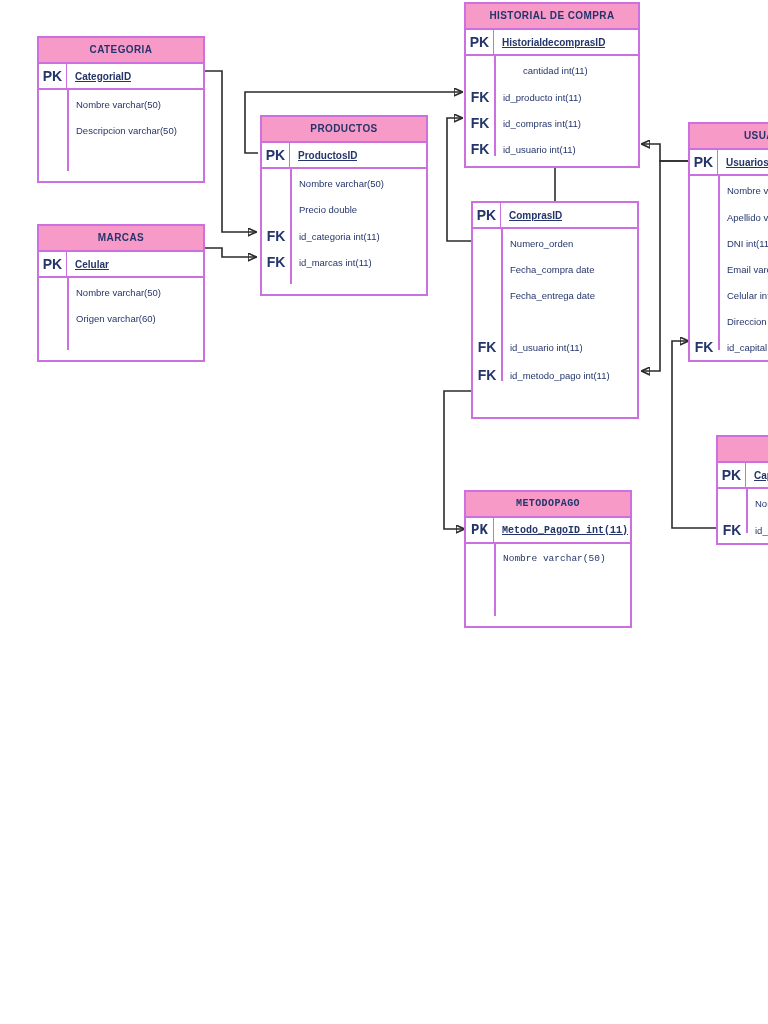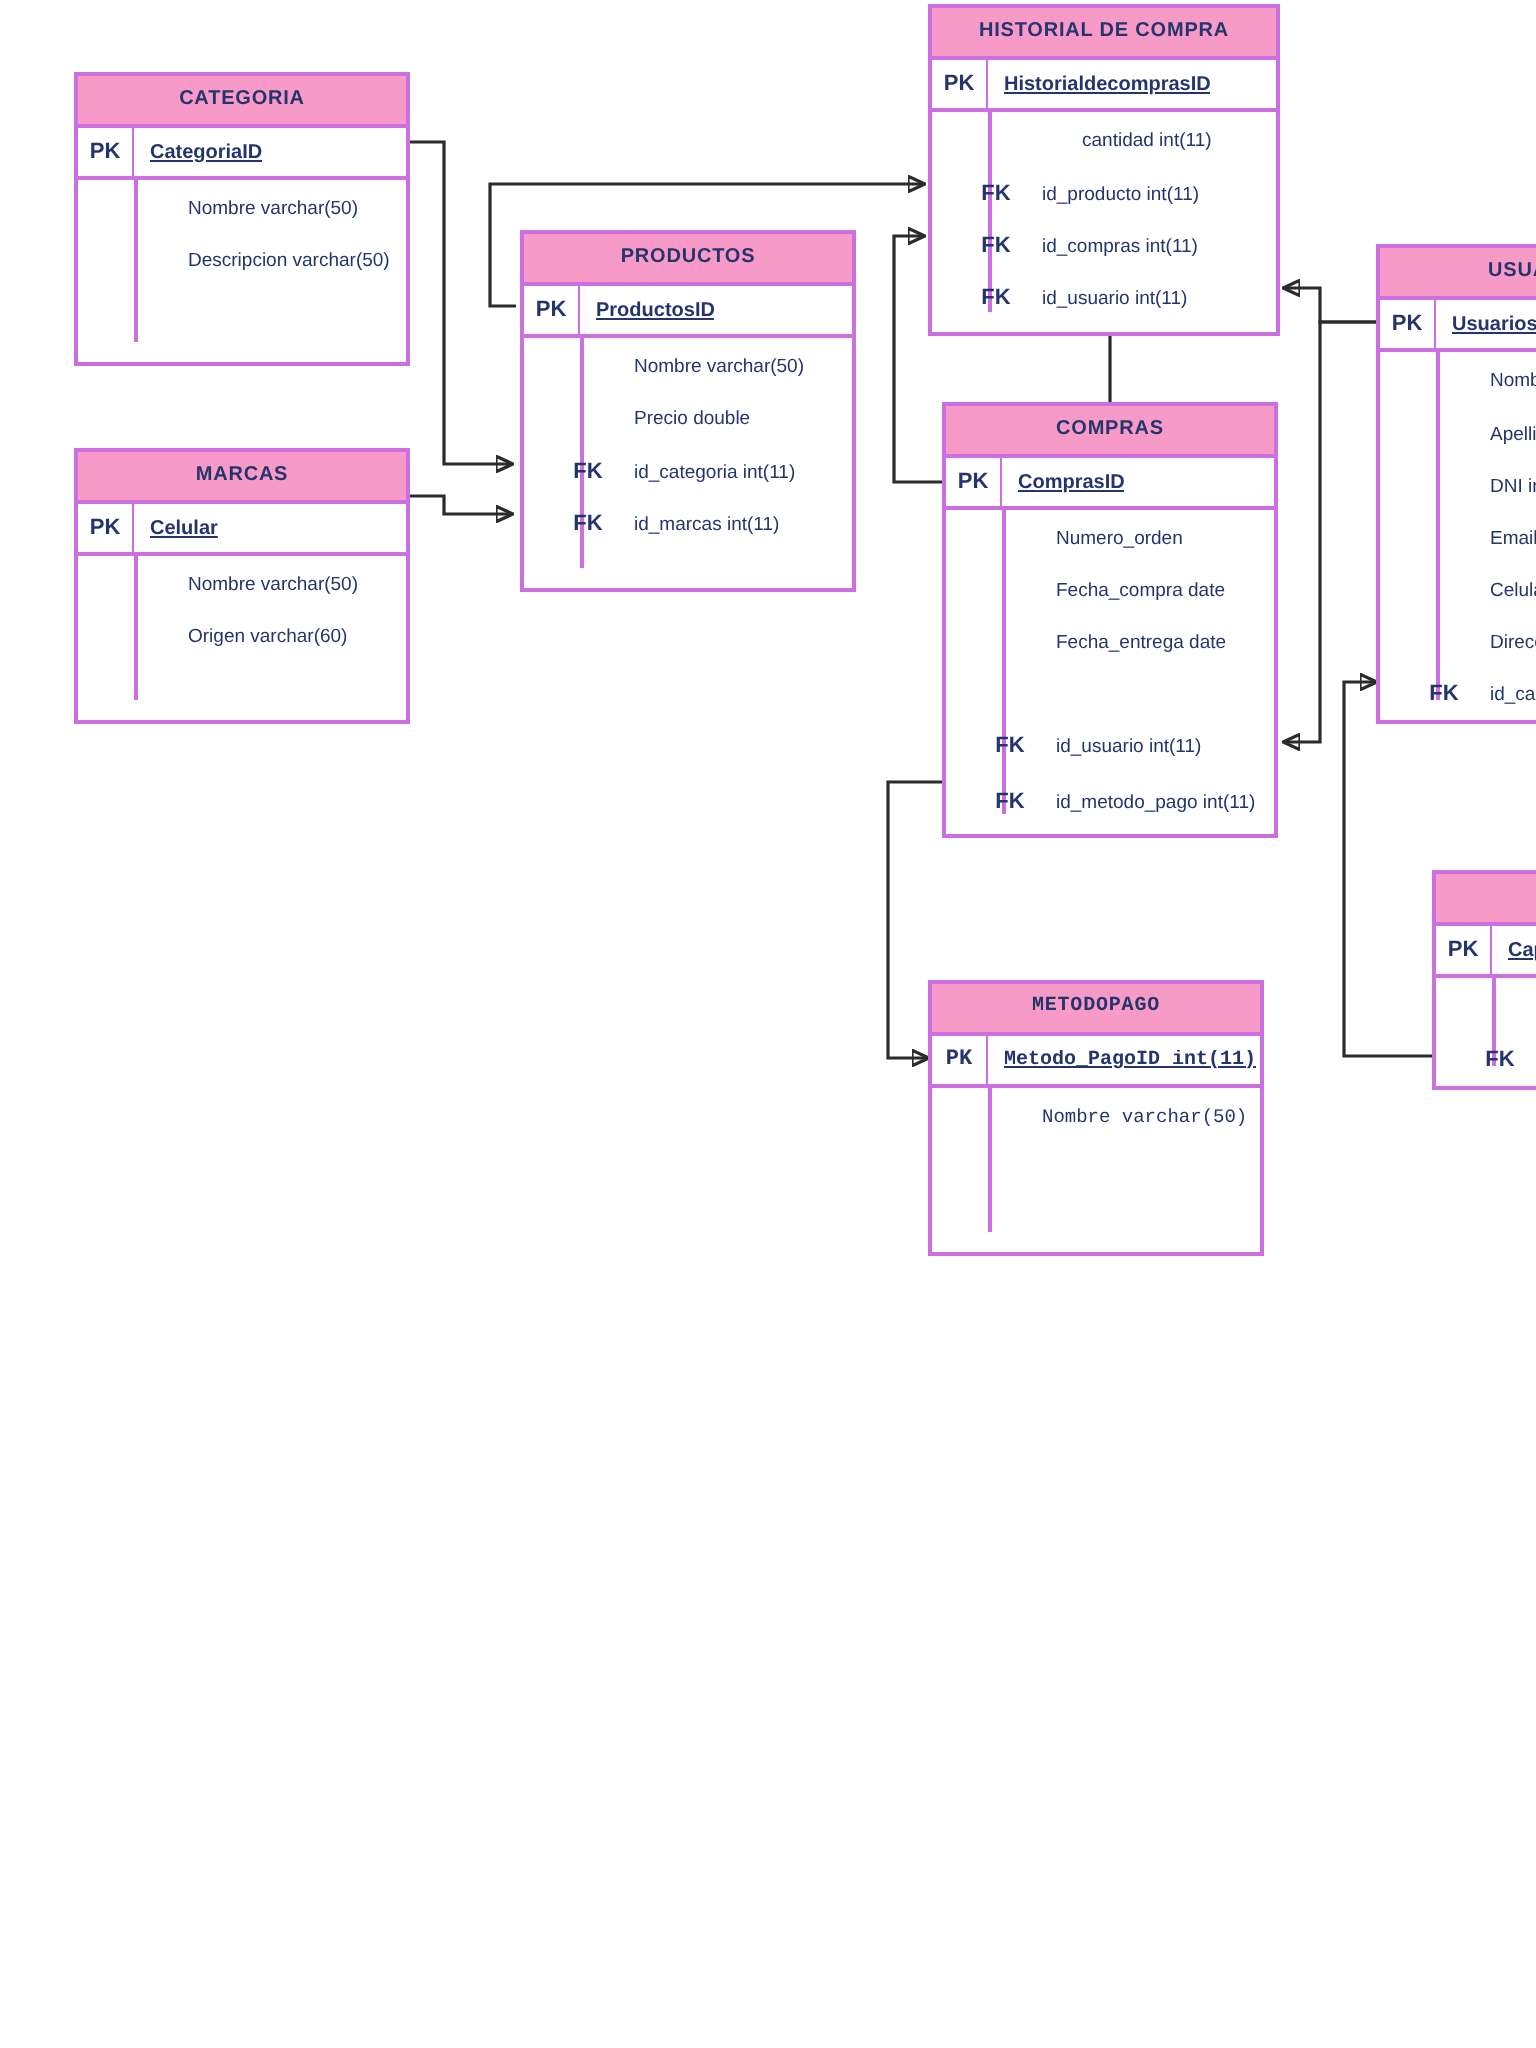--- a/index.html
+++ b/index.html
@@ -53,21 +53,21 @@
   .attr-area {
     position: relative;
     box-sizing: border-box;
     background: #ffffff;
   }
   .keycell {
     box-sizing: border-box;
     width: 28px;
     min-width: 28px;
     text-align: center;
-    font-size: 11px;
+    font-size: 14px;
     font-weight: bold;
     color: #24356b;
     align-self: stretch;
     display: flex;
     align-items: center;
     justify-content: center;
   }
   .pk-row .keycell {
     border-right: 1px solid #cc6fe0;
   }
@@ -99,21 +99,20 @@
   }
   .attr-label {
     padding-left: 9px;
     font-size: 9.5px;
     color: #24356b;
     white-space: nowrap;
     overflow: hidden;
   }
   .attr-row .keycell {
     height: 20px;
-    margin-left: 18px;
   }
   
   #links {
     position: absolute;
     left: 0; top: 0;
     width: 768px;
     height: 1024px;
     z-index: 2;
     pointer-events: none;
   }
@@ -240,21 +239,20 @@
         <div class="attr-label">id_compras int(11)</div>
       </div>
       <div class="attr-row" style="top:83px;">
         <div class="keycell">FK</div>
         <div class="attr-label">id_usuario int(11)</div>
       </div>
     </div>
   </div>
 
   <div class="entity" style="left:471px; top:201px; width:168px; height:218px;">
-    <div class="ent-title">COMPRAS</div>
     <div class="pk-row">
       <div class="keycell">PK</div>
       <div class="pk-name">ComprasID</div>
     </div>
     <div class="attr-area" style="height:160px;">
       <div class="vrule"></div>
       <div class="attr-row" style="top:4px;">
         <div class="keycell"></div>
         <div class="attr-label">Numero_orden</div>
       </div>

